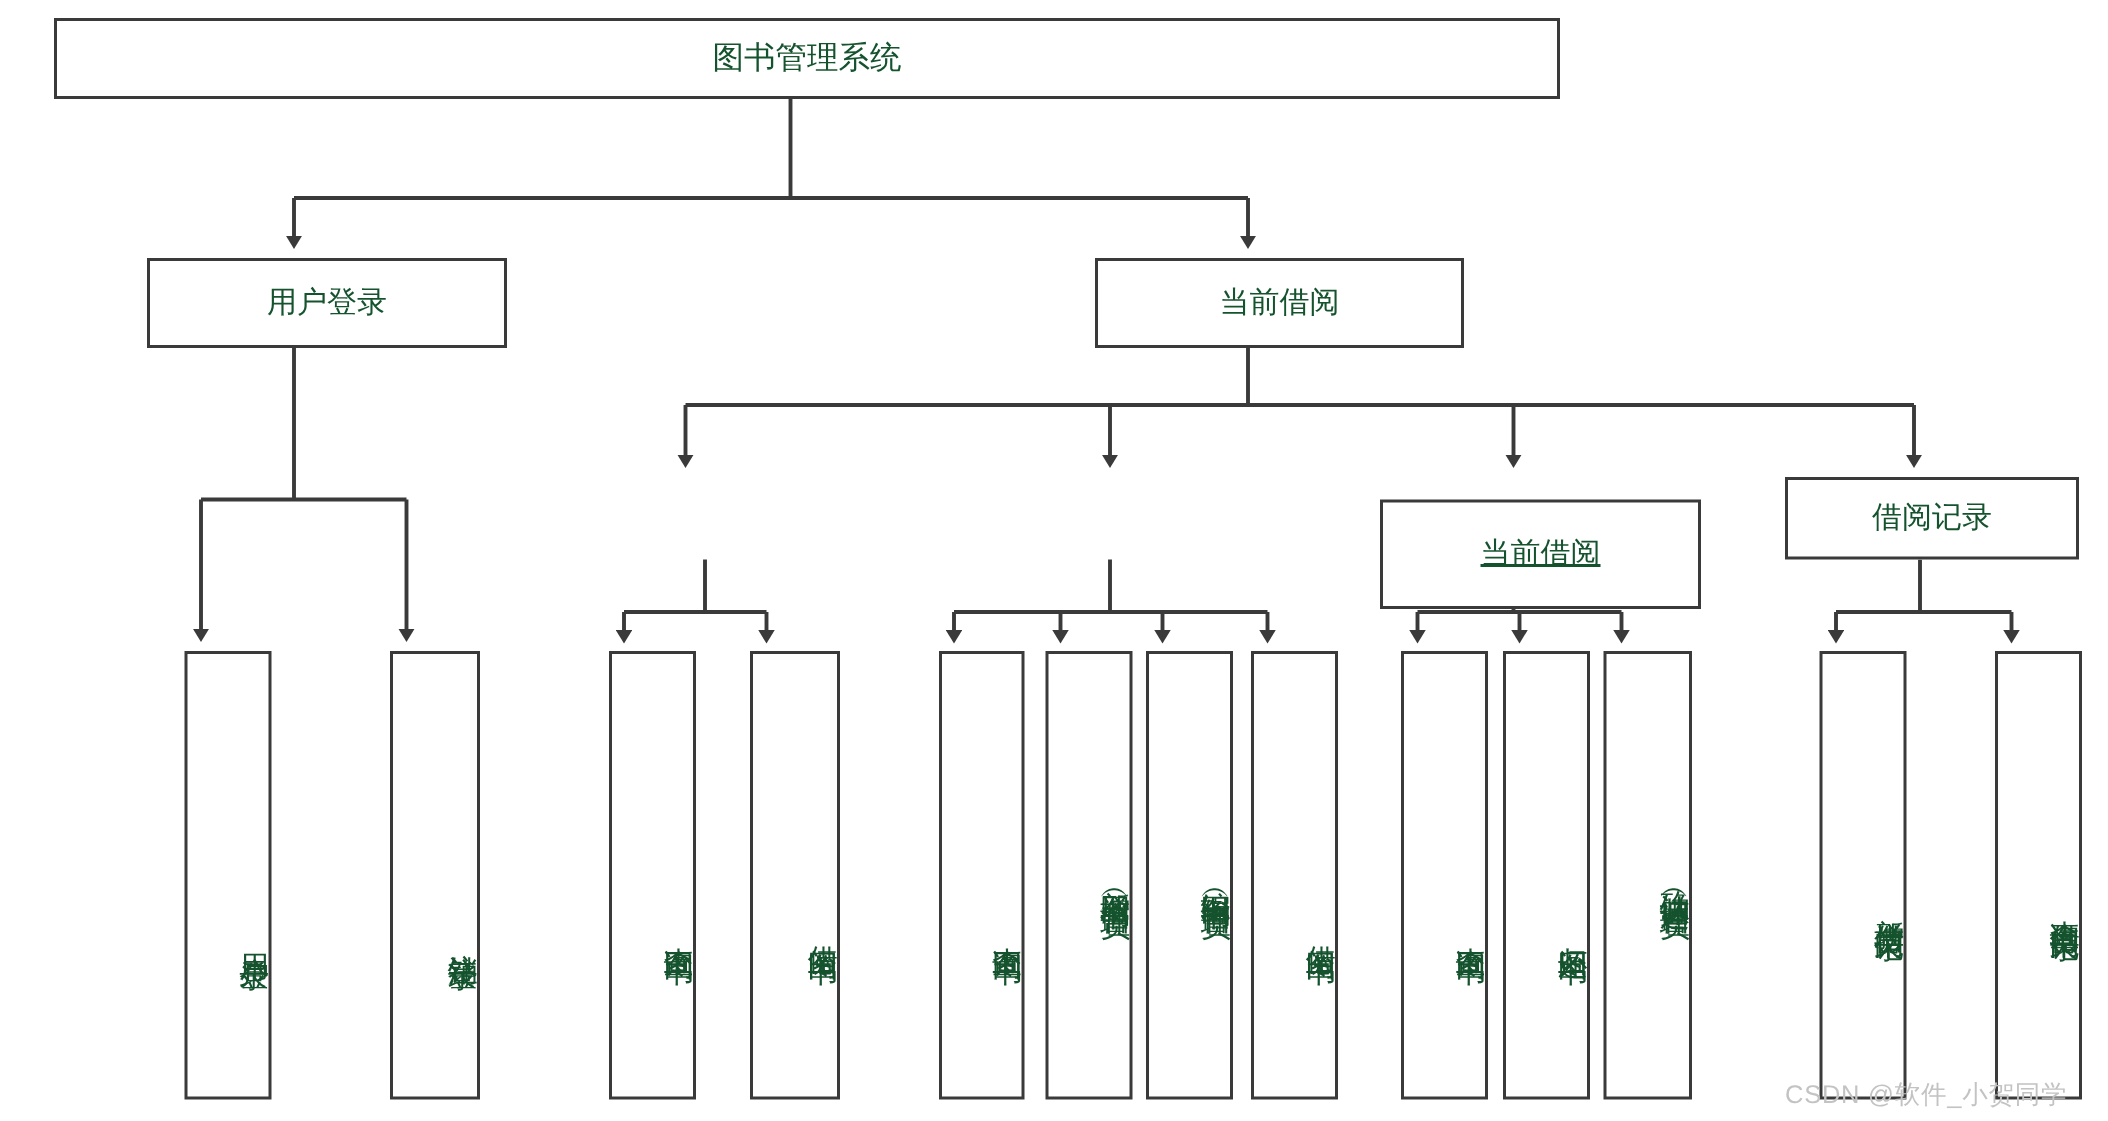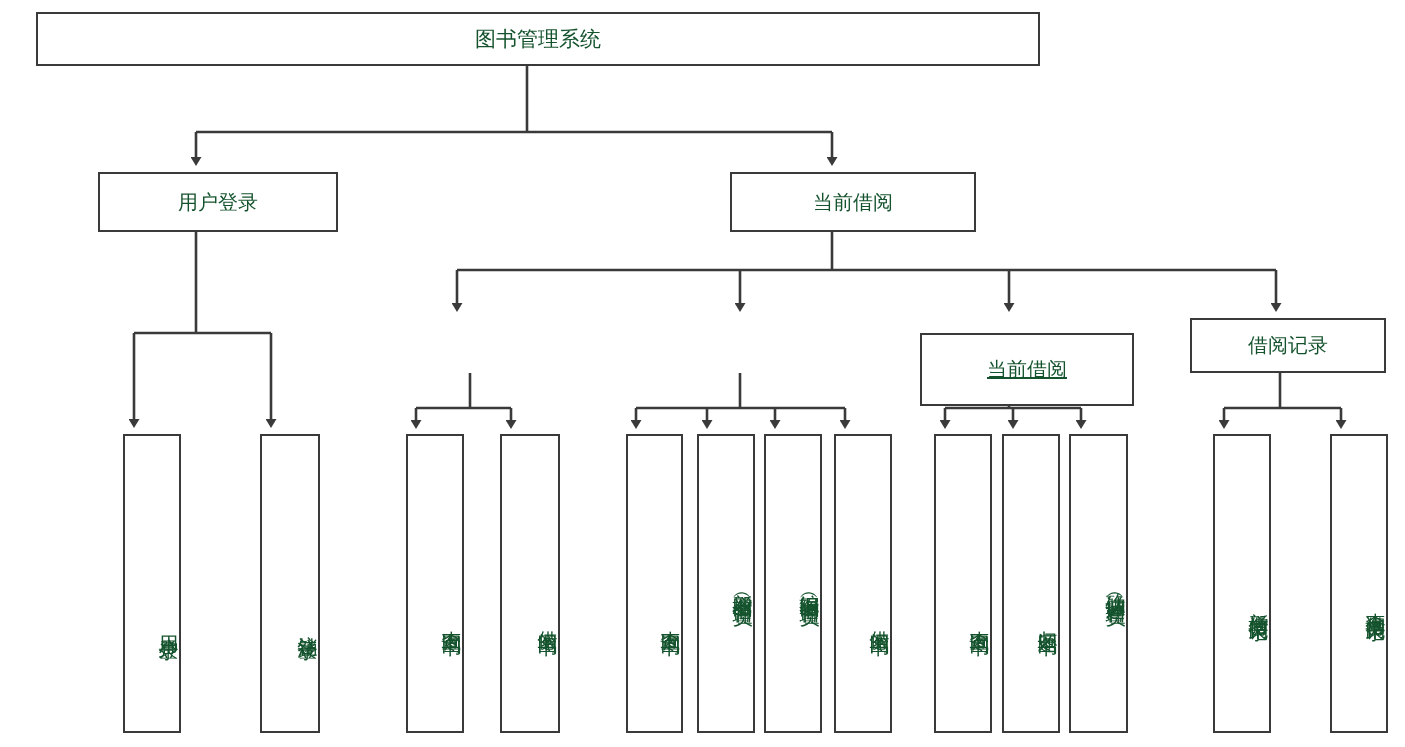--- a/index.html
+++ b/index.html
@@ -173,14 +173,15 @@
     <span class="label">确认归还（管理员）</span>
   </div>
 
   <div class="node leaf" style="left:1195px; top:434px; width:58px; height:299px; padding-top:38px;">
     <span class="label">新增借阅记录</span>
   </div>
   <div class="node leaf" style="left:1312px; top:434px; width:58px; height:299px; padding-top:38px;">
     <span class="label">查询借阅记录</span>
   </div>
 
+  <div class="watermark" style="left:1190px; top:718px;">CSDN @软件_小贺同学</div>
 
 </div>
 
 </body></html>

